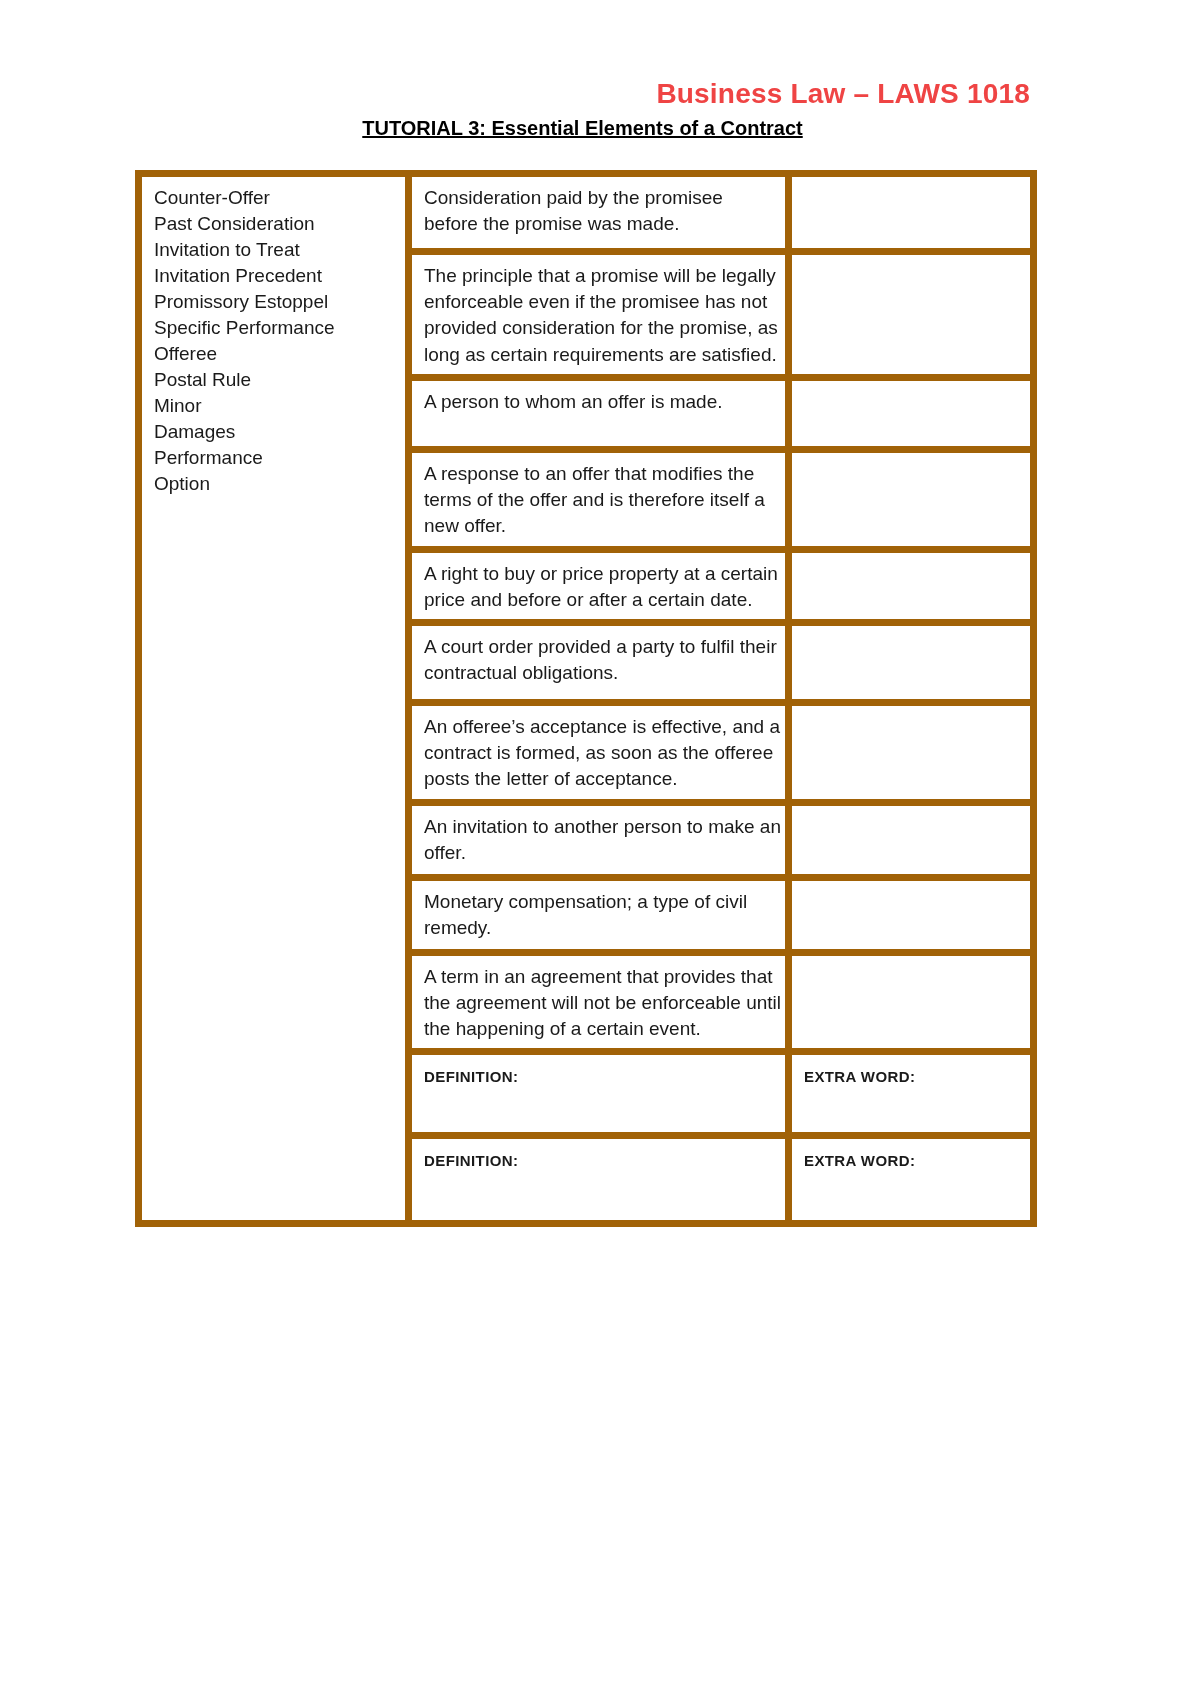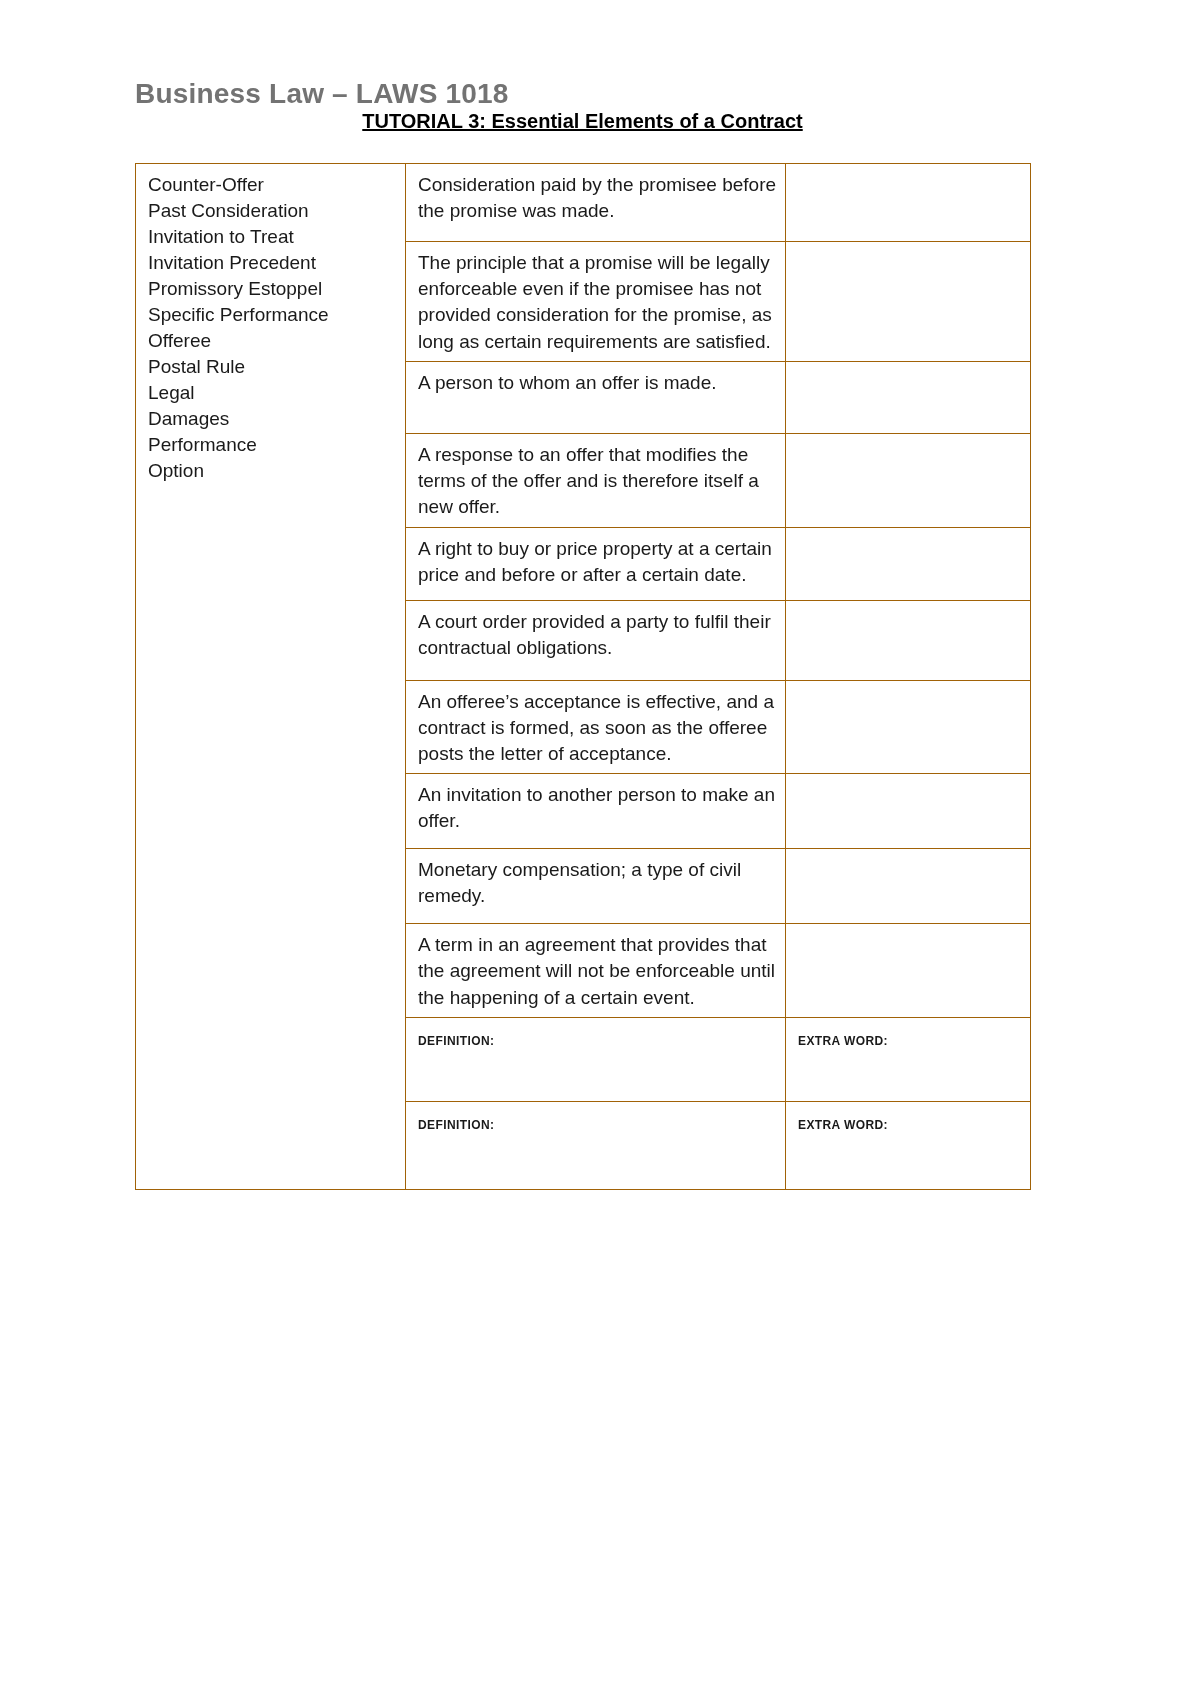--- a/index.html
+++ b/index.html
@@ -16,23 +16,23 @@
     width: 1200px;
     height: 1698px;
     background: #ffffff;
     box-sizing: border-box;
     padding: 78px 170px 0 135px;
     position: relative;
   }
   .title {
     font-size: 28px;
     font-weight: bold;
-    color: #737373;
-    text-align: left;
-    margin: 0 0 0 0;
+    color: #ef4444;
+    text-align: right;
+    margin: 0 0 7px 0;
     letter-spacing: 0.2px;
   }
   .subtitle {
     font-size: 20px;
     font-weight: bold;
     color: #000000;
     text-align: center;
     text-decoration: underline;
     margin: 0 0 30px 0;
   }
@@ -41,21 +41,21 @@
     font-weight: bold;
     text-decoration: underline;
     margin: 0 0 24px 0;
   }
   table.vocab-table {
     border-collapse: collapse;
     width: 895px;
     table-layout: fixed;
   }
   table.vocab-table td {
-    border: 1px solid #a16207;
+    border: 7px solid #a16207;
     vertical-align: top;
     font-size: 19px;
     line-height: 1.38;
     padding: 8px 4px 6px 12px;
     box-sizing: border-box;
   }
   col.c-words  { width: 270px; }
   col.c-def    { width: 380px; }
   col.c-answer { width: 245px; }
   td.words-cell {
@@ -63,21 +63,21 @@
     padding-left: 12px;
   }
   .word {
     line-height: 26px;
     white-space: nowrap;
   }
   td.ans-cell {
     
   }
   .small-label {
-    font-size: 12px;
+    font-size: 15px;
     font-weight: bold;
     letter-spacing: 0.4px;
   }
   td.label-cell {
     padding-top: 6px;
   }
 </style>
 </head>
 <body>
 
@@ -97,21 +97,21 @@
         <tr>
       <td class="words-cell" rowspan="12">
         <div class="word">Counter-Offer</div>
         <div class="word">Past Consideration</div>
         <div class="word">Invitation to Treat</div>
         <div class="word">Invitation Precedent</div>
         <div class="word">Promissory Estoppel</div>
         <div class="word">Specific Performance</div>
         <div class="word">Offeree</div>
         <div class="word">Postal Rule</div>
-        <div class="word">Legal</div>
+        <div class="word">Minor</div>
         <div class="word">Damages</div>
         <div class="word">Performance</div>
         <div class="word">Option</div>
       </td>
       <td class="def-cell" style="height:78px">Consideration paid by the promisee before the promise was made.</td>
       <td class="ans-cell"></td>
     </tr>
 
     <tr>
       <td class="def-cell" style="height:103px">The principle that a promise will be legally enforceable even if the promisee has not provided consideration for the promise, as long as certain requirements are satisfied.</td>

